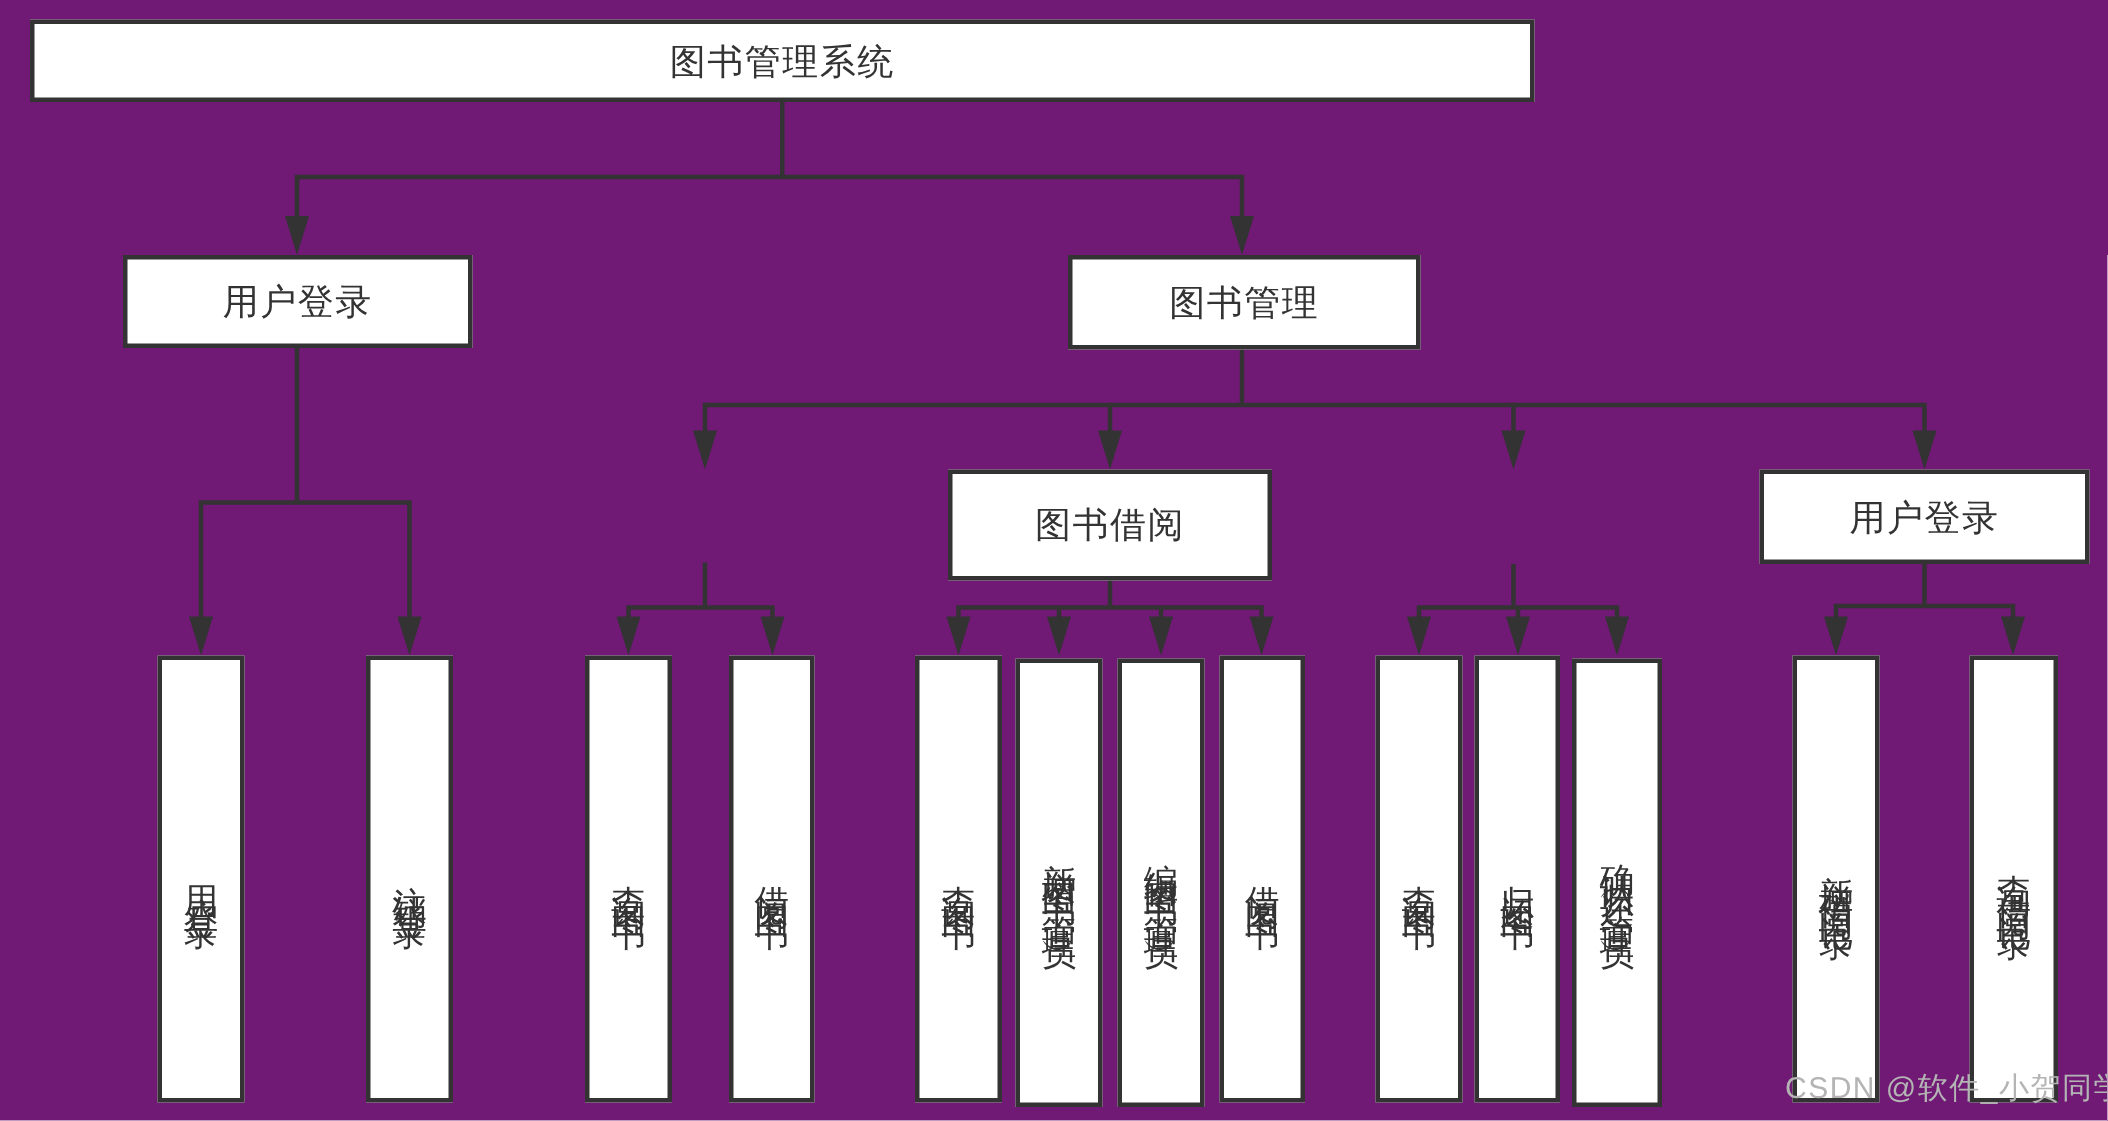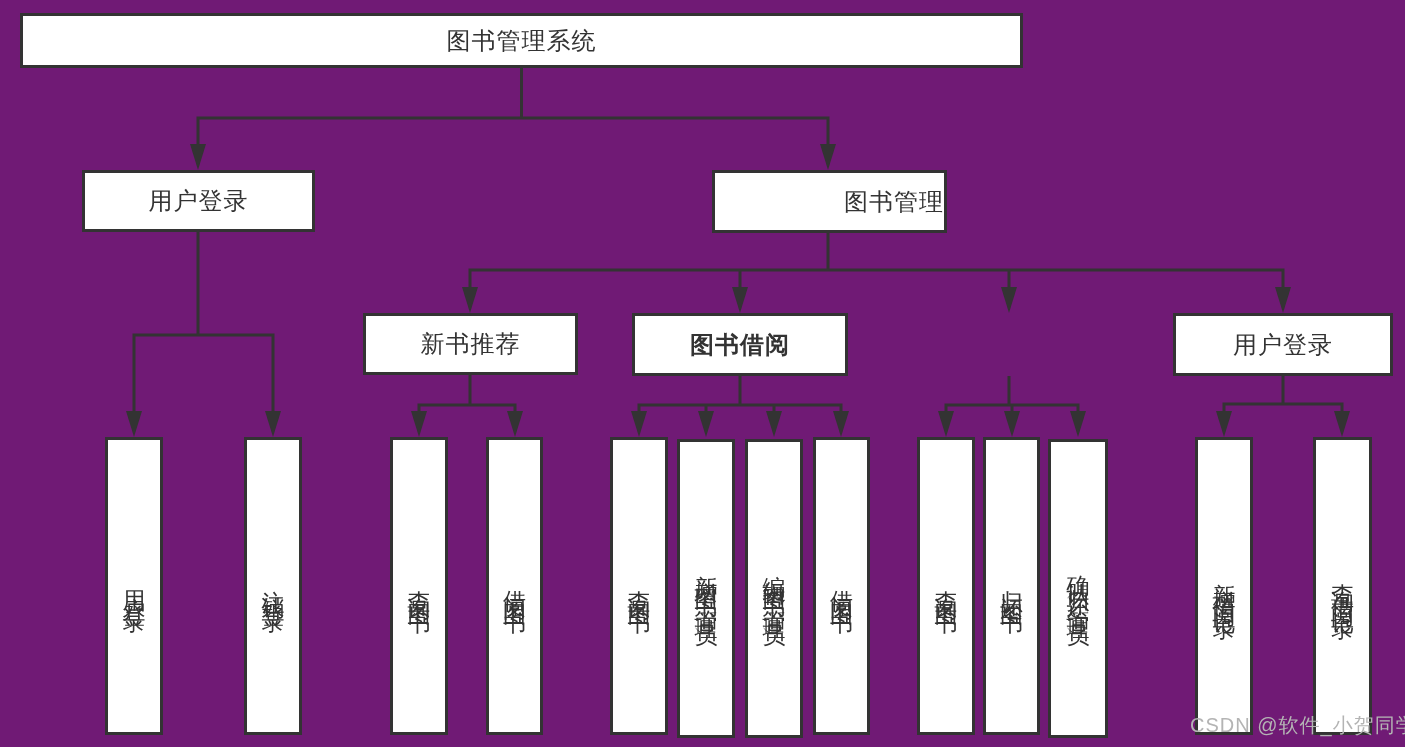--- a/index.html
+++ b/index.html
@@ -134,28 +134,25 @@
     </g>
   </svg>
 
   <div class="node" style="left:20px; top:13px; width:1003px; height:55px;">
     <span>图书管理系统</span>
   </div>
 
   <div class="node" style="left:82px; top:170px; width:233px; height:62px;">
     <span>用户登录</span>
   </div>
-  <div class="node" style="left:712px; top:170px; width:235px; height:63px;justify-content:flex-end;">
+  <div class="node" style="left:712px; top:170px; width:235px; height:63px;">
     <span>图书管理</span>
   </div>
 
-  <div class="node" style="left:363px; top:313px; width:215px; height:62px;">
-    <span>新书推荐</span>
-  </div>
-  <div class="node" style="left:632px; top:313px; width:216px; height:63px;font-weight:bold;">
+  <div class="node" style="left:632px; top:313px; width:216px; height:74px;">
     <span>图书借阅</span>
   </div>
   <div class="node" style="left:1173px; top:313px; width:220px; height:63px;">
     <span>用户登录</span>
   </div>
 
   <div class="leaf" style="left:105px; top:437px; width:58px; height:298px;">
     <span class="vtext">用户登录</span>
   </div>
   <div class="leaf" style="left:244px; top:437px; width:58px; height:298px;">

